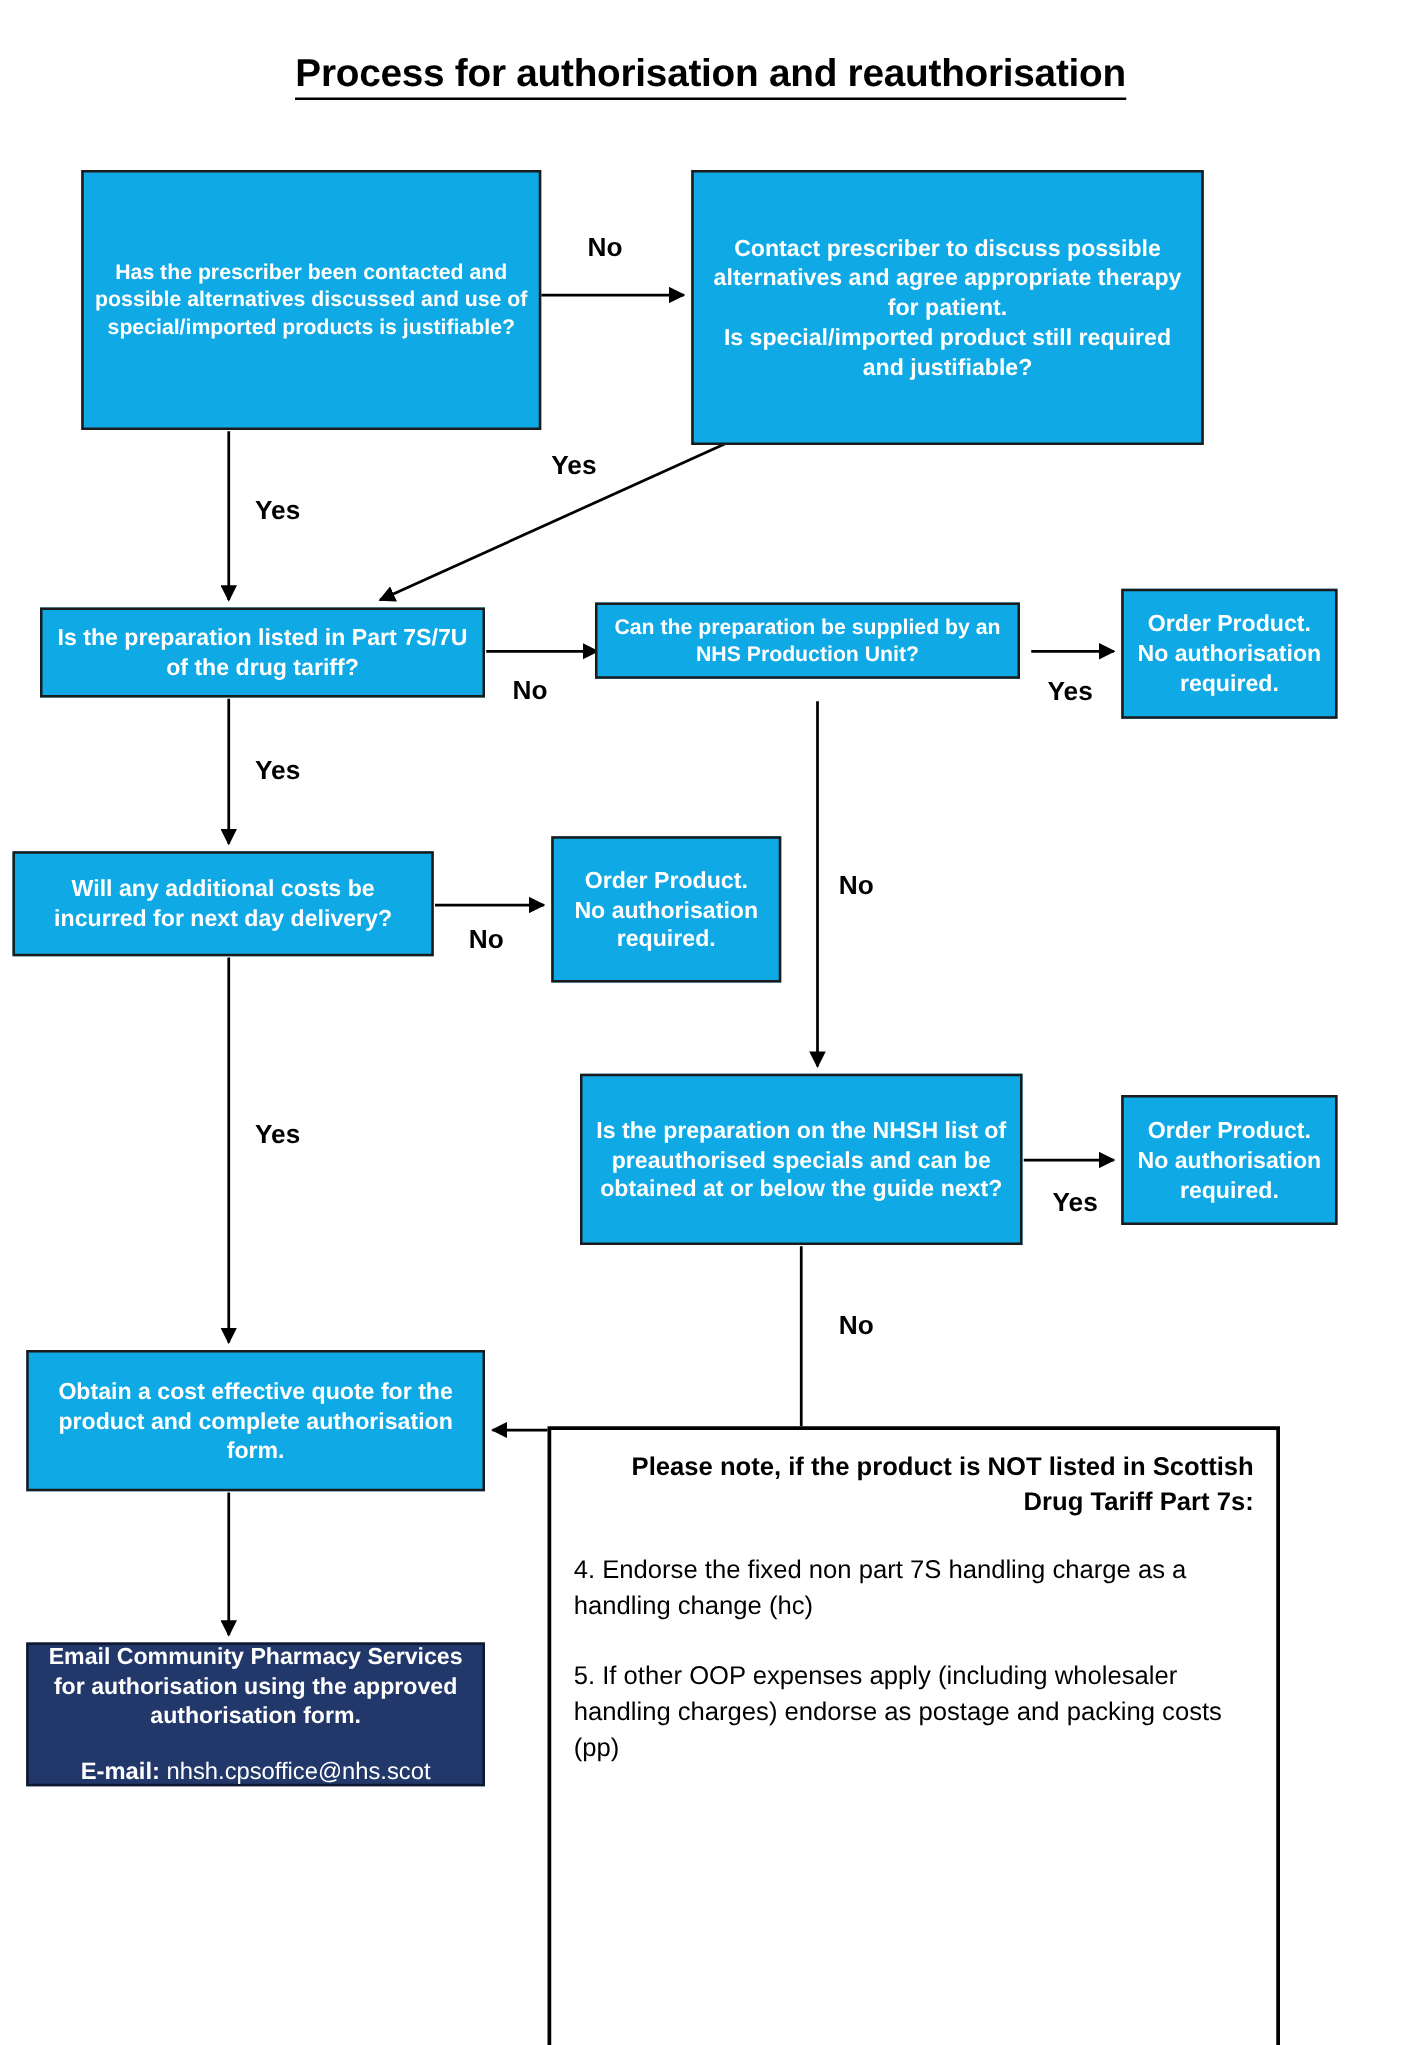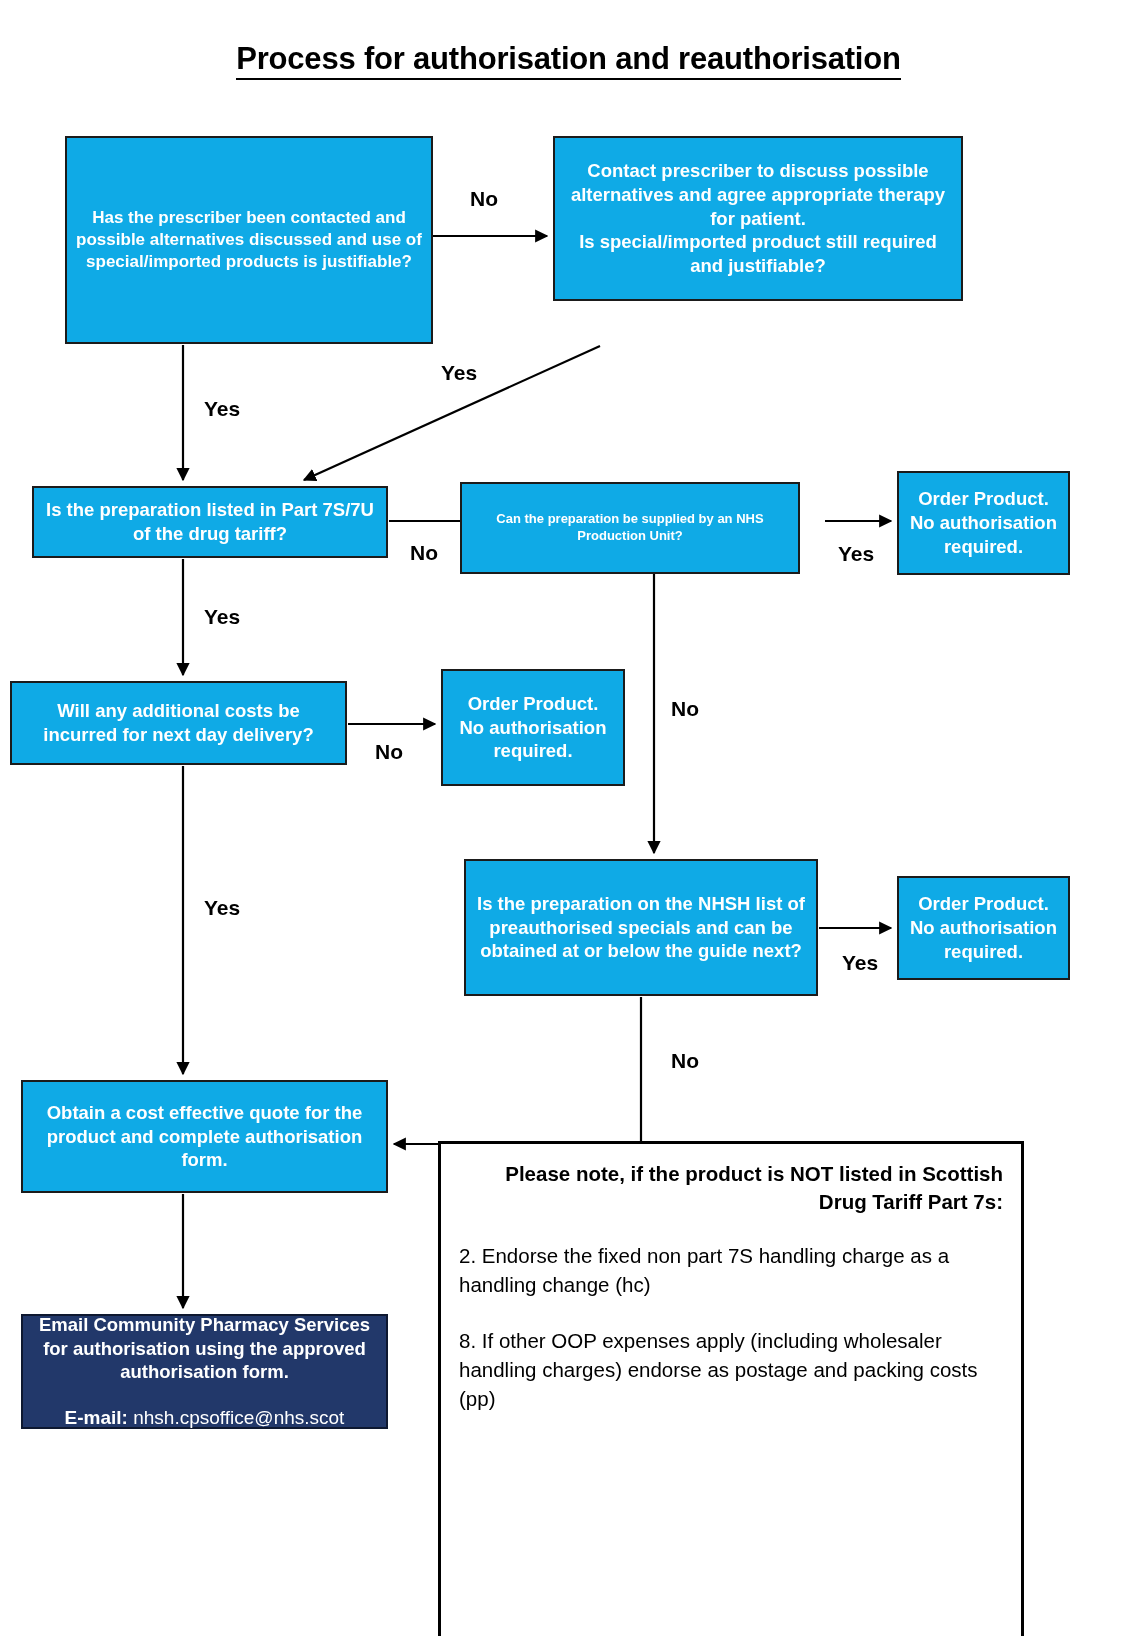--- a/index.html
+++ b/index.html
@@ -80,23 +80,23 @@
     position: absolute;
     left: 0;
     top: 0;
     width: 1137px;
     height: 1636px;
     pointer-events: none;
   }
   .email-line { margin-top: 22px; font-size: 19px; }
   .email-line .addr { font-weight: normal; }
   .n1 { left: 65px;  top: 112px;  width: 368px; height: 208px; font-size: 17px; }
-  .n2 { left: 553px; top: 112px;  width: 410px; height: 165px; font-size: 18.5px; }
+  .n2 { left: 553px; top: 112px;  width: 410px; height: 220px; font-size: 18.5px; }
   .n3 { left: 32px;  top: 462px;  width: 356px; height: 72px;  font-size: 18.5px; }
-  .n4 { left: 460px; top: 458px;  width: 340px; height: 92px;  font-size: 13px; }
+  .n4 { left: 476px; top: 458px;  width: 340px; height: 61px;  font-size: 17px; }
   .n5 { left: 897px; top: 447px;  width: 173px; height: 104px; font-size: 18.5px; }
   .n6 { left: 10px;  top: 657px;  width: 337px; height: 84px;  font-size: 18.5px; }
   .n7 { left: 441px; top: 645px;  width: 184px; height: 117px; font-size: 18.5px; }
   .n8 { left: 464px; top: 835px;  width: 354px; height: 137px; font-size: 18.5px; }
   .n9 { left: 897px; top: 852px;  width: 173px; height: 104px; font-size: 18.5px; }
   .n10 { left: 21px; top: 1056px; width: 367px; height: 113px; font-size: 18.5px; }
   .n11 { left: 21px; top: 1290px; width: 367px; height: 115px; font-size: 18.5px;
          flex-direction: column; justify-content: center; }
   .notebox { left: 438px; top: 1117px; width: 586px; height: 505px; }
 </style>
@@ -202,17 +202,17 @@
   <div class="label" style="left:838px; top:518px;">Yes</div>
   <div class="label" style="left:204px; top:581px;">Yes</div>
   <div class="label" style="left:375px; top:716px;">No</div>
   <div class="label" style="left:671px; top:673px;">No</div>
   <div class="label" style="left:204px; top:872px;">Yes</div>
   <div class="label" style="left:842px; top:927px;">Yes</div>
   <div class="label" style="left:671px; top:1025px;">No</div>
 
   <div class="note notebox">
     <div class="note-title">Please note, if the product is NOT listed in Scottish Drug Tariff Part 7s:</div>
-    <div class="note-item">2. Endorse the fixed non part 7S handling charge as a handling change (hc)</div>
-    <div class="note-item">8. If other OOP expenses apply (including wholesaler handling charges) endorse as postage and packing costs (pp)</div>
+    <div class="note-item">4. Endorse the fixed non part 7S handling charge as a handling change (hc)</div>
+    <div class="note-item">5. If other OOP expenses apply (including wholesaler handling charges) endorse as postage and packing costs (pp)</div>
   </div>
 
 </div>
 
 </body></html>

